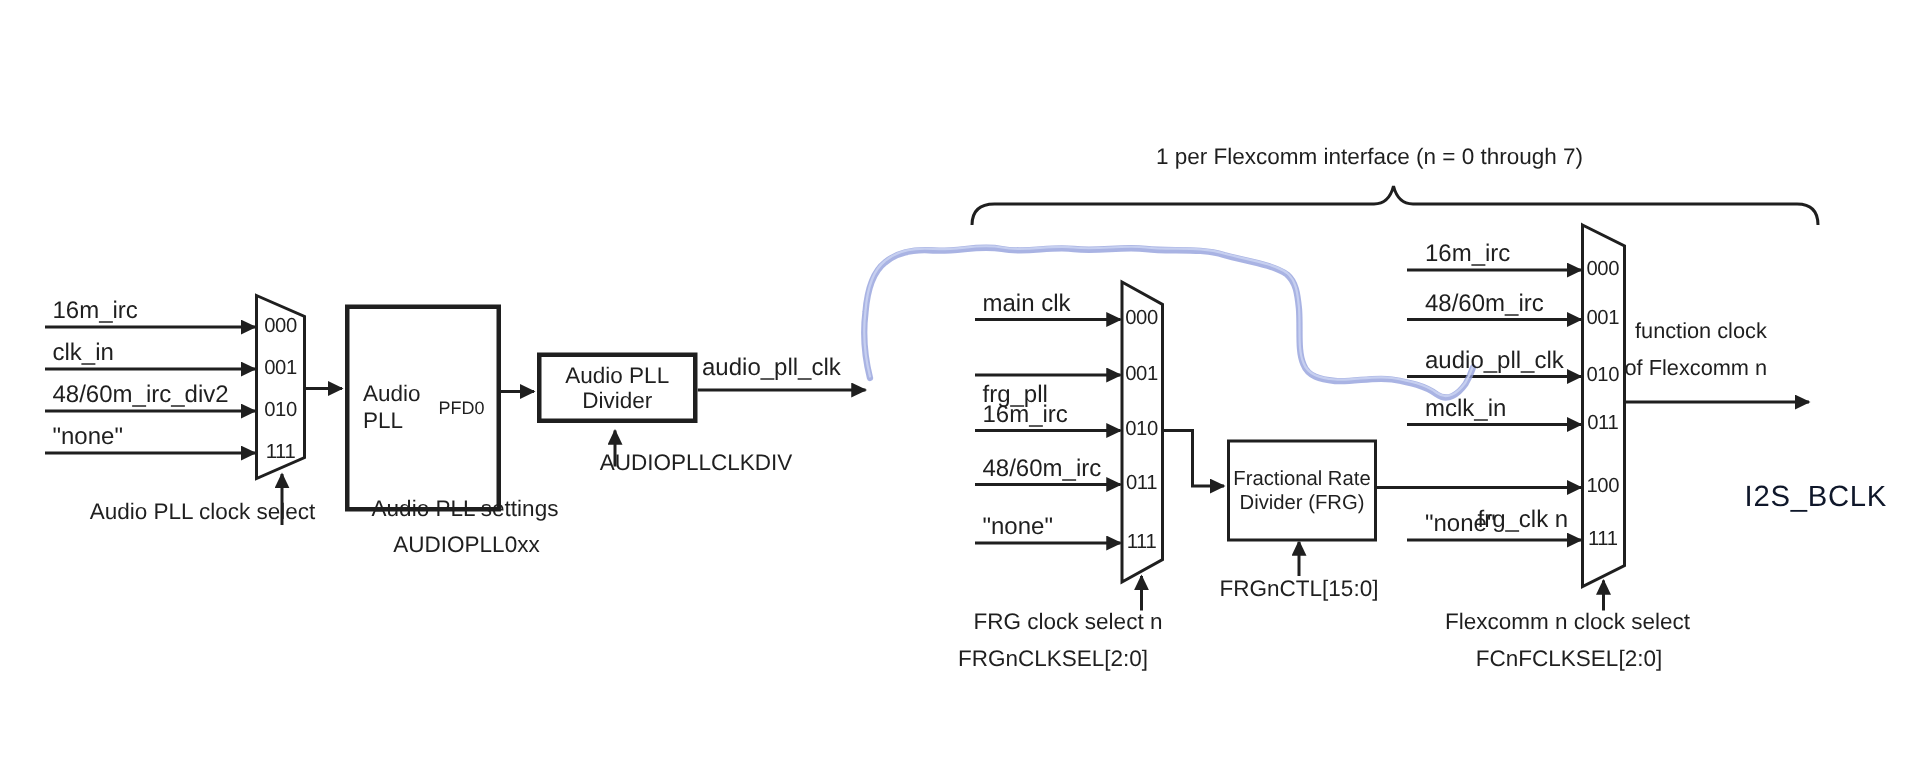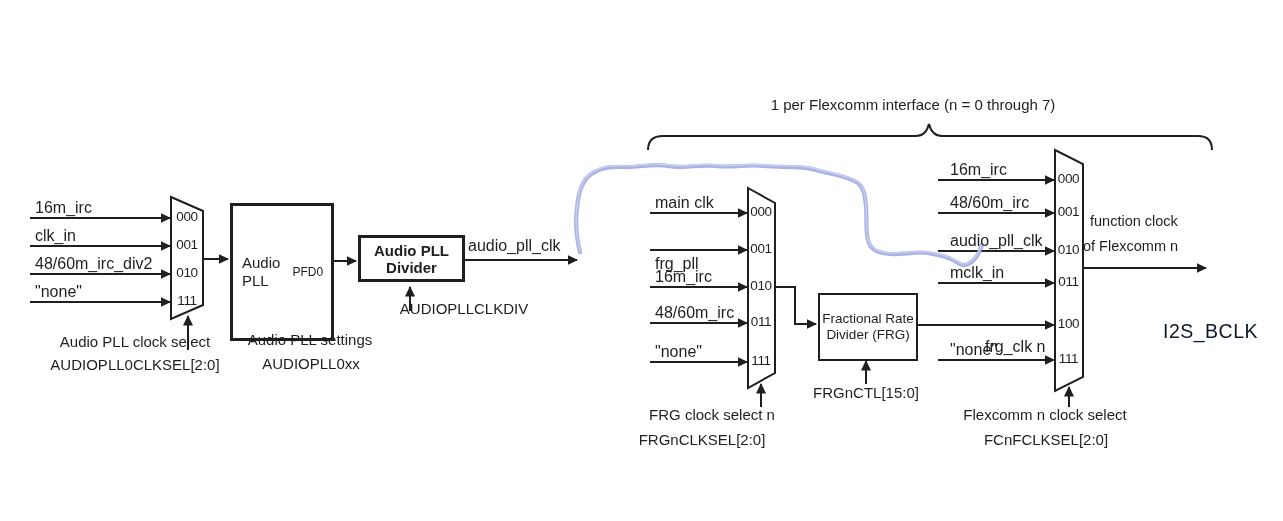--- a/index.html
+++ b/index.html
@@ -108,40 +108,39 @@
   </svg>
 
   <div class="box" id="pll-box" style="left:230px;top:203px;width:104px;height:138px;">
     <div class="pll-title">
       <div>Audio</div>
       <div>PLL</div>
     </div>
     <div class="pll-port">PFD0</div>
   </div>
 
-  <div class="box centered" id="div-box" style="left:358px;top:235px;width:107px;height:47px;font-weight:bold;">
+  <div class="box centered" id="div-box" style="left:358px;top:235px;width:107px;height:47px;">
     <div>Audio PLL</div>
     <div>Divider</div>
   </div>
 
   <div class="box centered" id="frg-box" style="left:818px;top:293px;width:100px;height:68px;">
     <div>Fractional Rate</div>
     <div>Divider (FRG)</div>
   </div>
 
   <div class="label" style="left:35px;top:200px;">16m_irc</div>
   <div class="label" style="left:35px;top:228px;">clk_in</div>
   <div class="label" style="left:35px;top:256px;">48/60m_irc_div2</div>
   <div class="label" style="left:35px;top:284px;">"none"</div>
   <div class="code" style="left:172px;top:209px;width:30px;">000</div>
   <div class="code" style="left:172px;top:237px;width:30px;">001</div>
   <div class="code" style="left:172px;top:265px;width:30px;">010</div>
   <div class="code" style="left:172px;top:293px;width:30px;">111</div>
   <div class="c15" style="left:135px;top:333px;">Audio PLL clock select</div>
-  <div class="c15" style="left:135px;top:356px;">AUDIOPLL0CLKSEL[2:0]</div>
 
   <div class="c15" style="left:310px;top:331px;">Audio PLL settings</div>
   <div class="c15" style="left:311px;top:355px;">AUDIOPLL0xx</div>
   <div class="c15" style="left:464px;top:300px;">AUDIOPLLCLKDIV</div>
   <div class="label" style="left:468px;top:238px;">audio_pll_clk</div>
 
   <div class="label" style="left:655px;top:195px;">main clk</div>
   <div class="label" style="left:655px;top:232px;margin-top:24px;">frg_pll</div>
   <div class="label" style="left:655px;top:269px;">16m_irc</div>
   <div class="label" style="left:655px;top:305px;">48/60m_irc</div>

